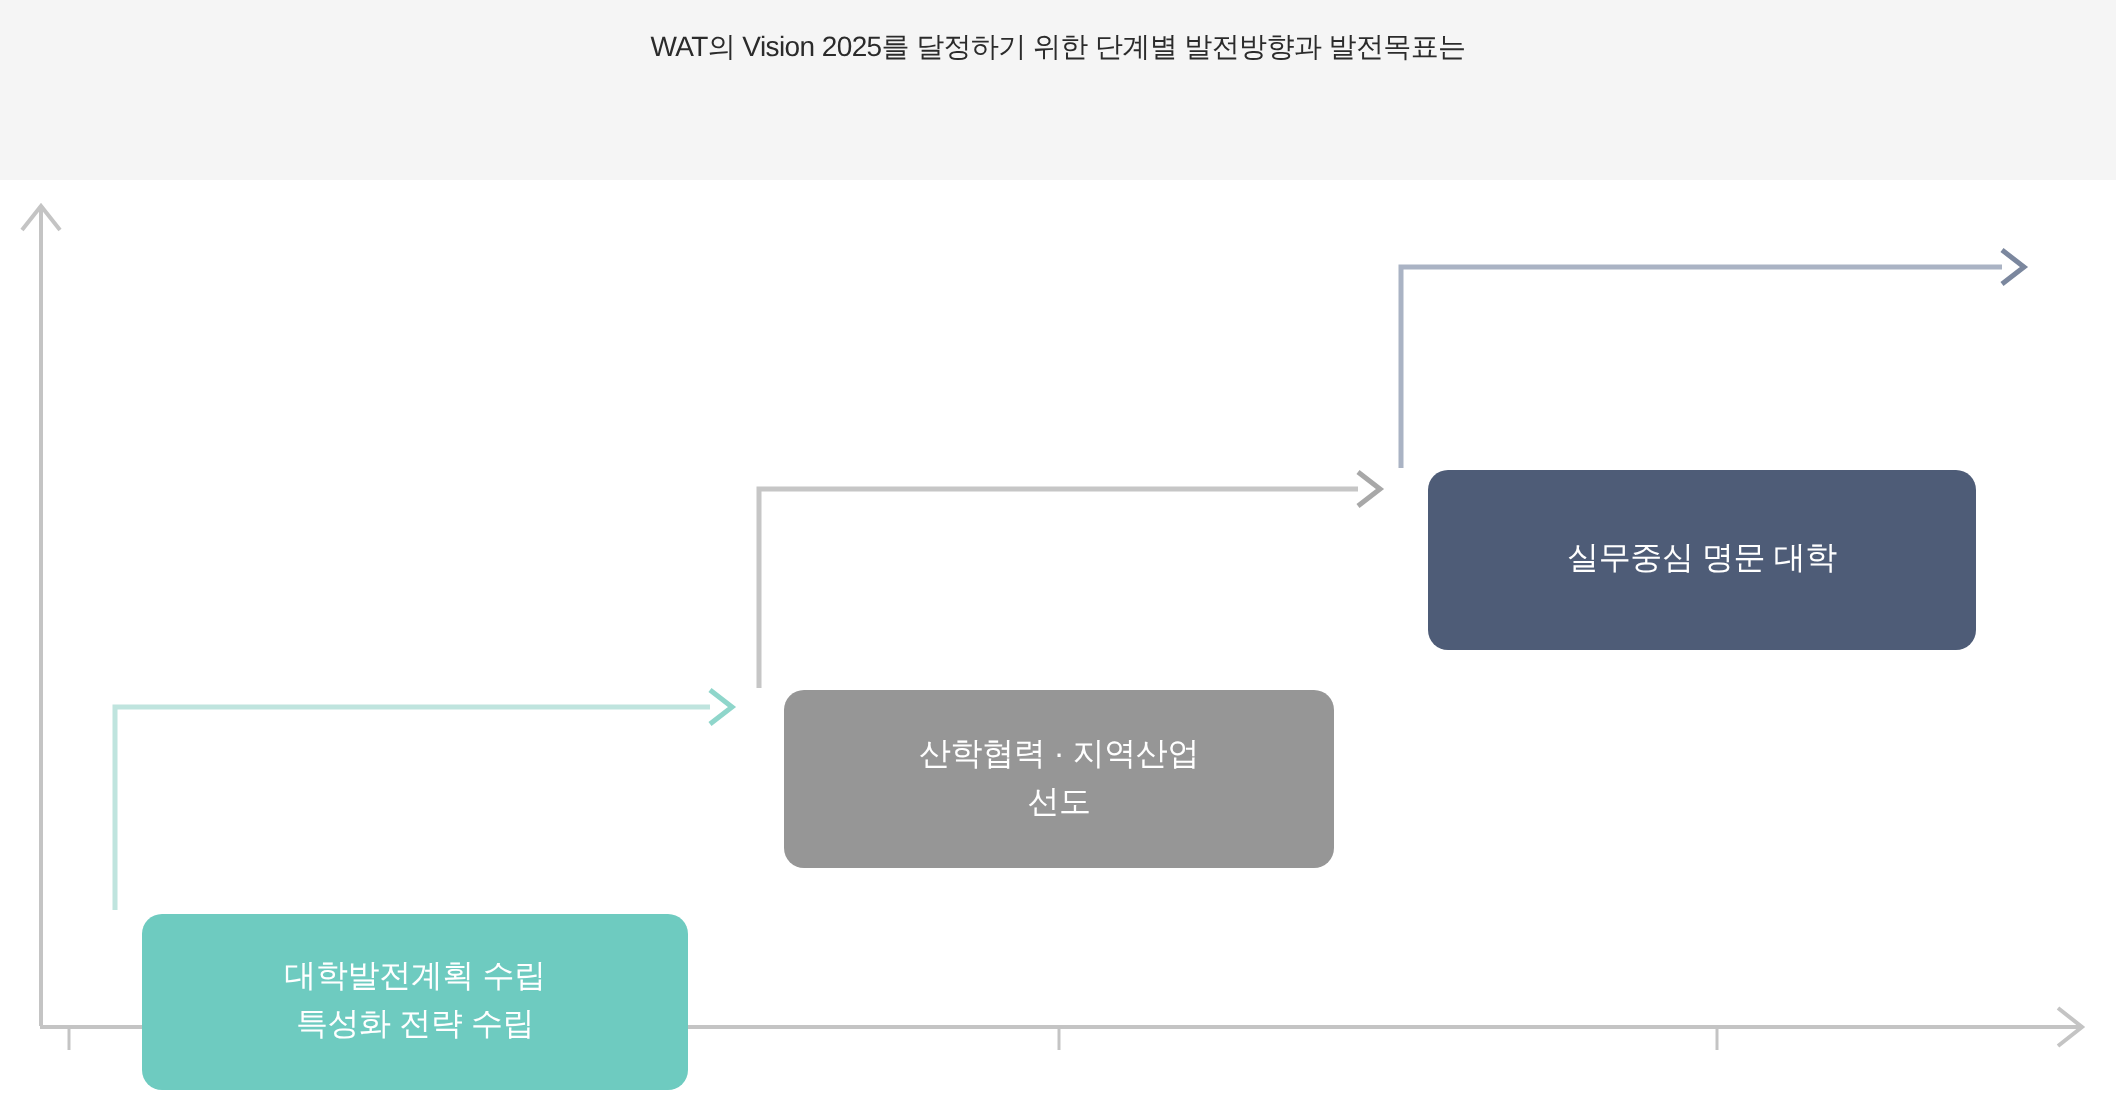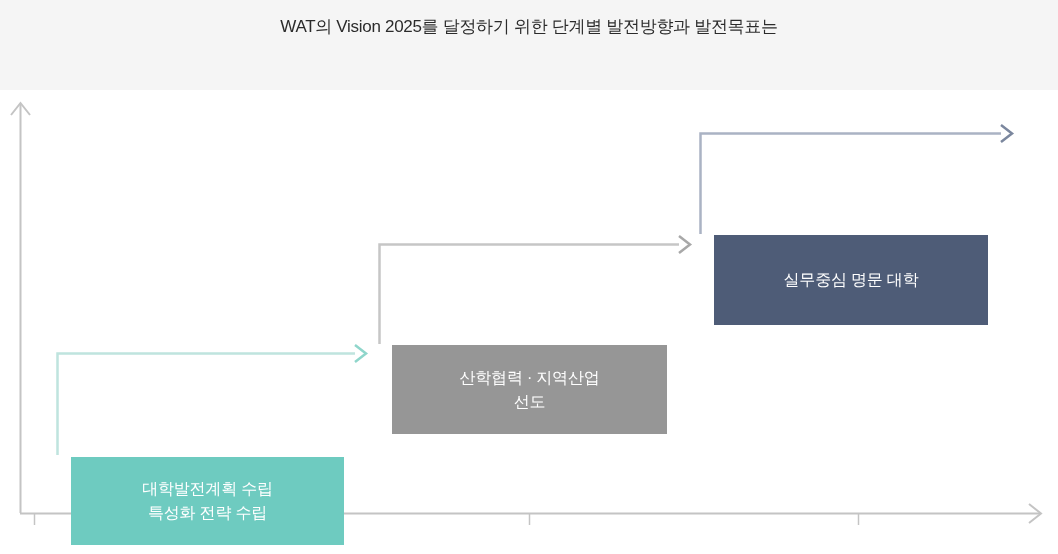--- a/index.html
+++ b/index.html
@@ -26,21 +26,21 @@
     width: 1058px;
     height: 90px;
     background: #f5f5f5;
   }
   .header-line {
     position: absolute;
     left: 0;
     width: 1058px;
     text-align: center;
     color: #2b2b2b;
-    font-size: 17px;
+    font-size: 14px;
     letter-spacing: -0.3px;
     white-space: nowrap;
   }
   #header-line-1 { top: 15px; }
   #header-line-2 { top: 44px; }
 
   
   #chart-area {
     position: absolute;
     left: 0;
@@ -50,21 +50,21 @@
   }
   #axis-svg {
     position: absolute;
     left: 0;
     top: 0;
   }
 
   
   .stage-box {
     position: absolute;
-    border-radius: 0;
+    border-radius: 10px;
     display: flex;
     align-items: center;
     justify-content: center;
     text-align: center;
     color: #ffffff;
     font-size: 16px;
     line-height: 1.5;
     letter-spacing: -0.2px;
     box-sizing: border-box;
     white-space: pre-line;

